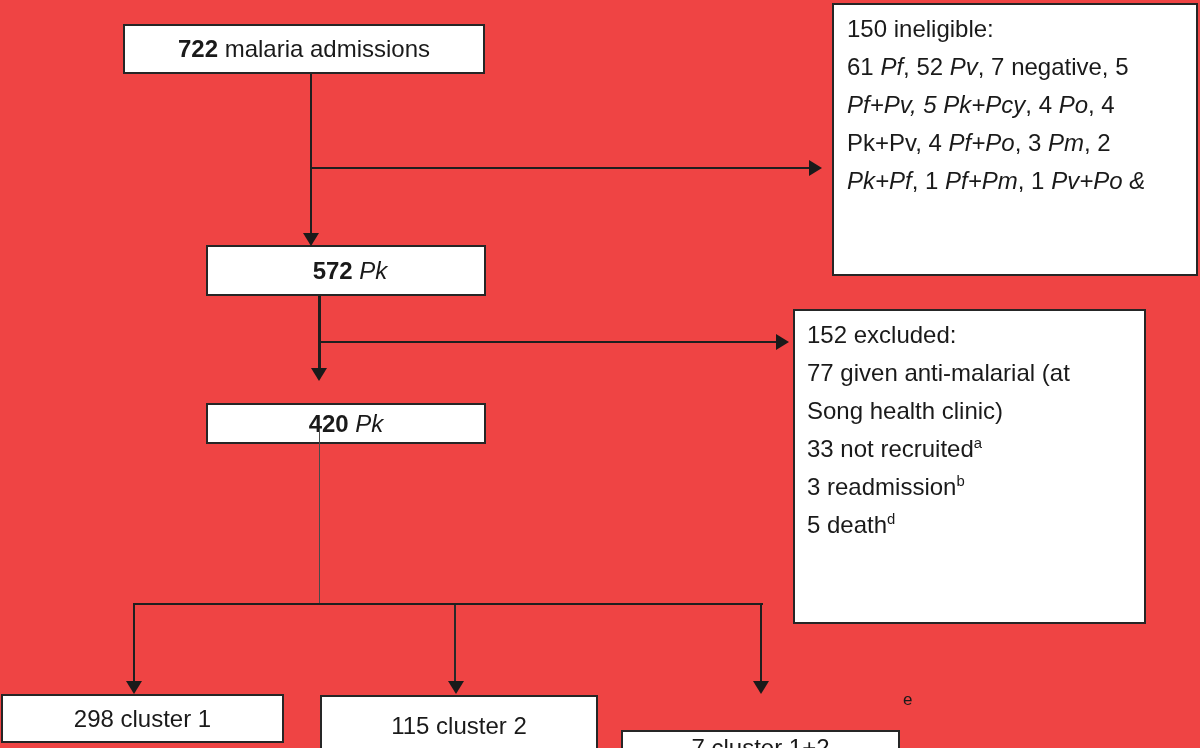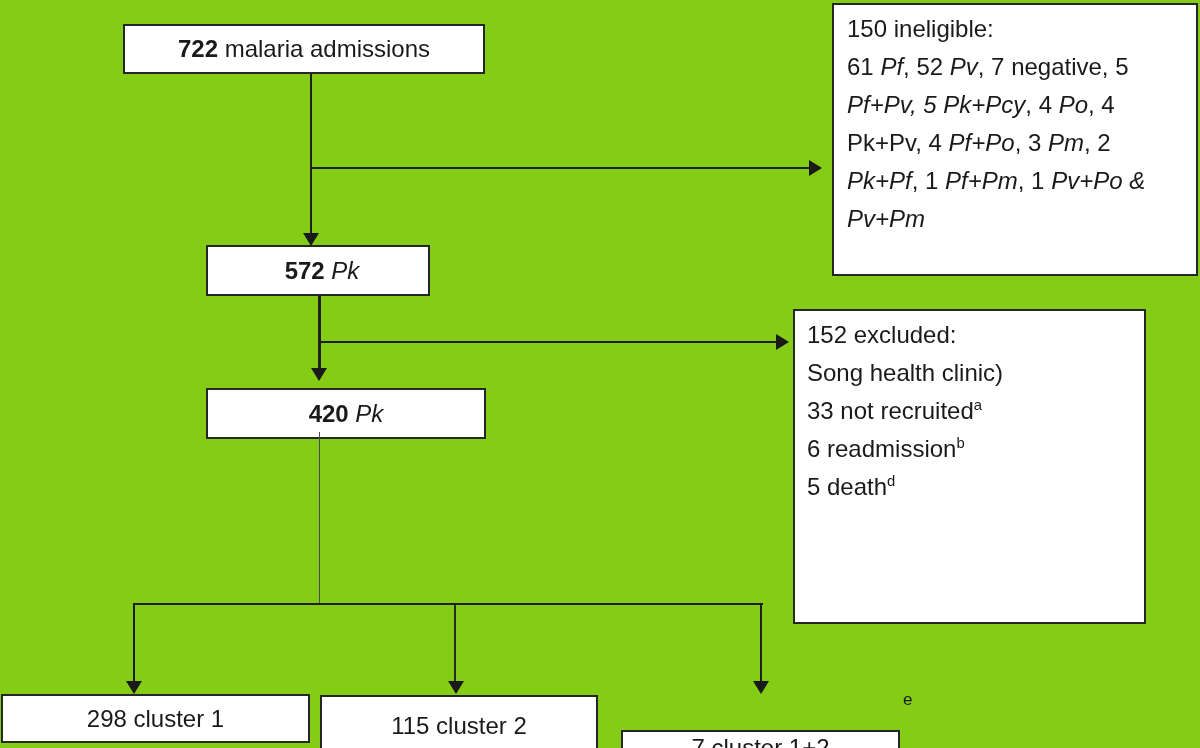--- a/index.html
+++ b/index.html
@@ -1,17 +1,17 @@
 <!DOCTYPE html>
 <html><head>
 <meta charset="utf-8">
 <style>
   html,body{margin:0;padding:0;background:#ffffff;}
   #stage{
-    position:relative;width:1200px;height:748px;background:#84cc16;overflow:hidden;
+    position:relative;width:1200px;height:748px;background:#ef4444;overflow:hidden;
     font-family:"Liberation Sans",sans-serif;color:#1a1a1a;
   }
   .box{
     position:absolute;box-sizing:border-box;background:#ffffff;
     border:2.5px solid #262626;
   }
   .center-box{
     display:flex;align-items:center;justify-content:center;
     font-size:24px;white-space:nowrap;
   }
@@ -42,46 +42,46 @@
 </style>
 </head>
 <body>
 
 <div id="stage">
 
   <div class="box center-box" style="left:123px;top:24px;width:362px;height:50px;">
       <div class="rline"><span class="bd">722</span><span> malaria admissions</span></div>
     </div>
 
-  <div class="box center-box" style="left:206px;top:245px;width:224px;height:51px;padding-left:8px;">
+  <div class="box center-box" style="left:206px;top:245px;width:280px;height:51px;padding-left:8px;">
       <div class="rline"><span class="bd">572</span><span> </span><span class="it">Pk</span></div>
     </div>
 
-  <div class="box center-box" style="left:206px;top:388px;width:280px;height:51px;">
+  <div class="box center-box" style="left:206px;top:403px;width:280px;height:41px;">
       <div class="rline"><span class="bd">420</span><span> </span><span class="it">Pk</span></div>
     </div>
 
   <div class="box text-box" style="left:832px;top:3px;width:366px;height:273px;">
       <div class="rline"><span>150 ineligible:</span></div>
       <div class="rline"><span>61 </span><span class="it">Pf</span><span>, 52 </span><span class="it">Pv</span><span>, 7 negative, 5</span></div>
       <div class="rline"><span class="it">Pf+Pv, 5 Pk+Pcy</span><span>, 4 </span><span class="it">Po</span><span>, 4</span></div>
       <div class="rline"><span>Pk+Pv, 4 </span><span class="it">Pf+Po</span><span>, 3 </span><span class="it">Pm</span><span>, 2</span></div>
       <div class="rline"><span class="it">Pk+Pf</span><span>, 1 </span><span class="it">Pf+Pm</span><span>, 1 </span><span class="it">Pv+Po &amp;</span></div>
-      <div class="rline"><span class="it">Pv+Pm</span></div>
     </div>
 
   <div class="box text-box" style="left:793px;top:309px;width:353px;height:315px;padding-left:12px;">
       <div class="rline"><span>152 excluded:</span></div>
+      <div class="rline"><span>77 given anti-malarial (at</span></div>
       <div class="rline"><span>Song health clinic)</span></div>
       <div class="rline"><span>33 not recruited</span><sup>a</sup></div>
-      <div class="rline"><span>6 readmission</span><sup>b</sup></div>
+      <div class="rline"><span>3 readmission</span><sup>b</sup></div>
       <div class="rline"><span>5 death</span><sup>d</sup></div>
     </div>
 
-  <div class="box center-box" style="left:1px;top:694px;width:309px;height:49px;">
+  <div class="box center-box" style="left:1px;top:694px;width:283px;height:49px;">
       <div class="rline"><span>298 cluster 1</span></div>
     </div>
 
   <div class="box center-box" style="left:320px;top:695px;width:278px;height:62px;">
       <div class="rline"><span>115 cluster 2</span></div>
     </div>
 
   <div class="box center-box" style="left:621px;top:730px;width:279px;height:35px;align-items:center;">
       <div class="rline"><span>7 cluster 1+2</span></div>
     </div>

